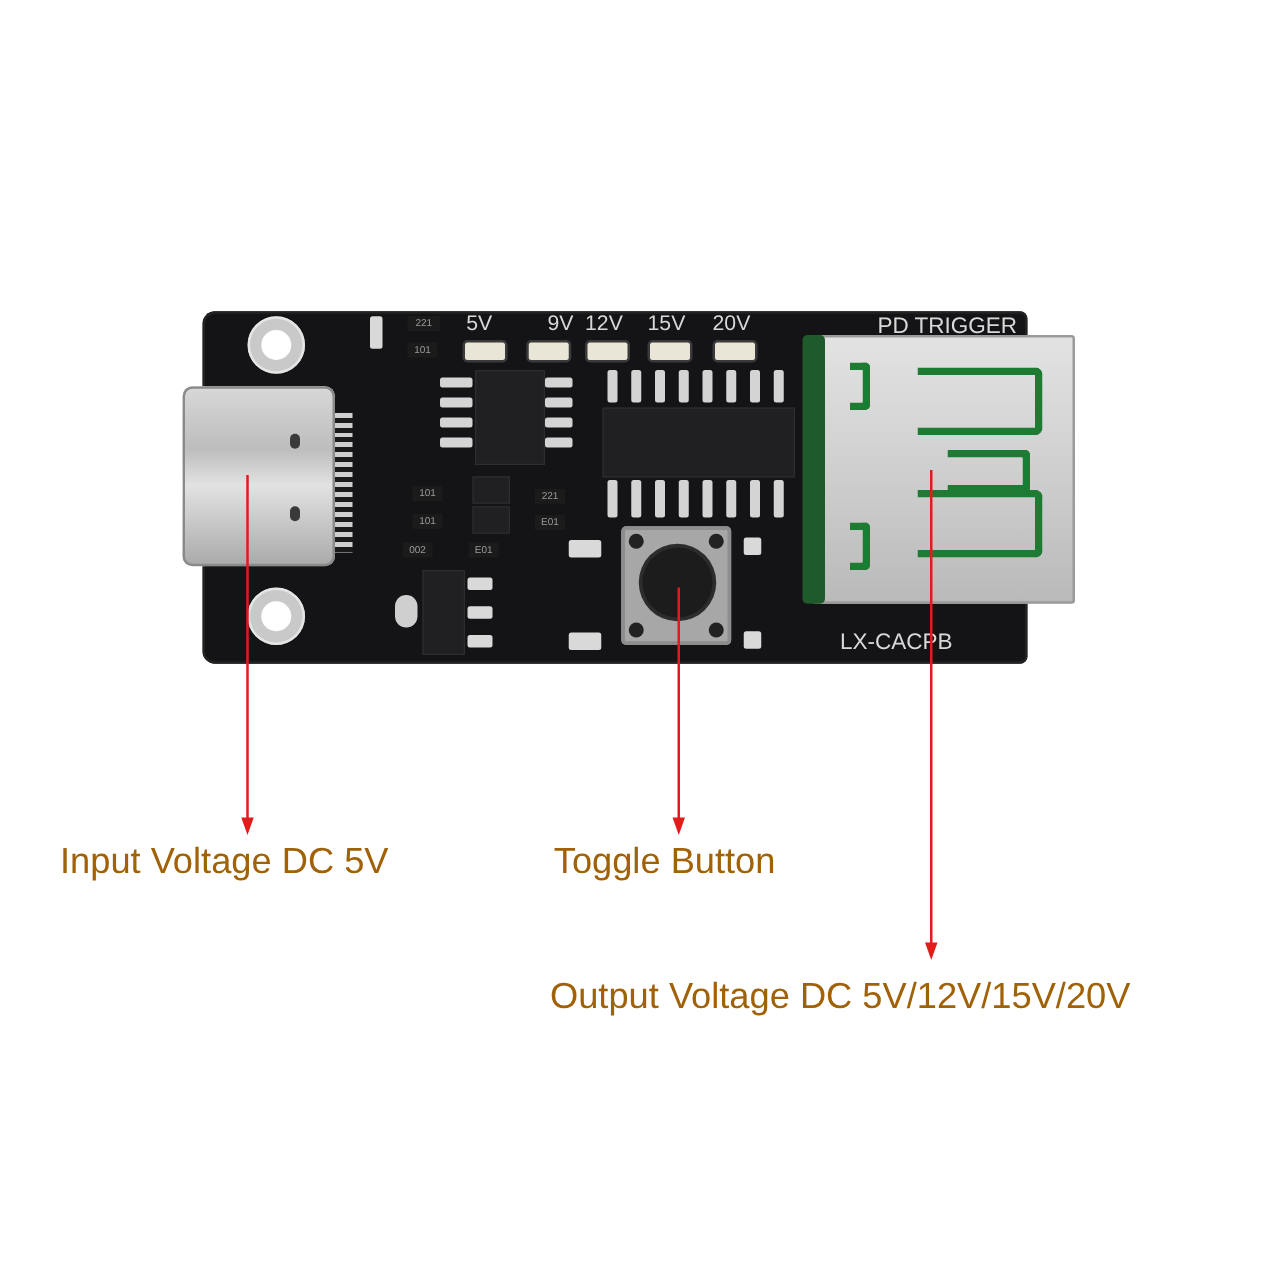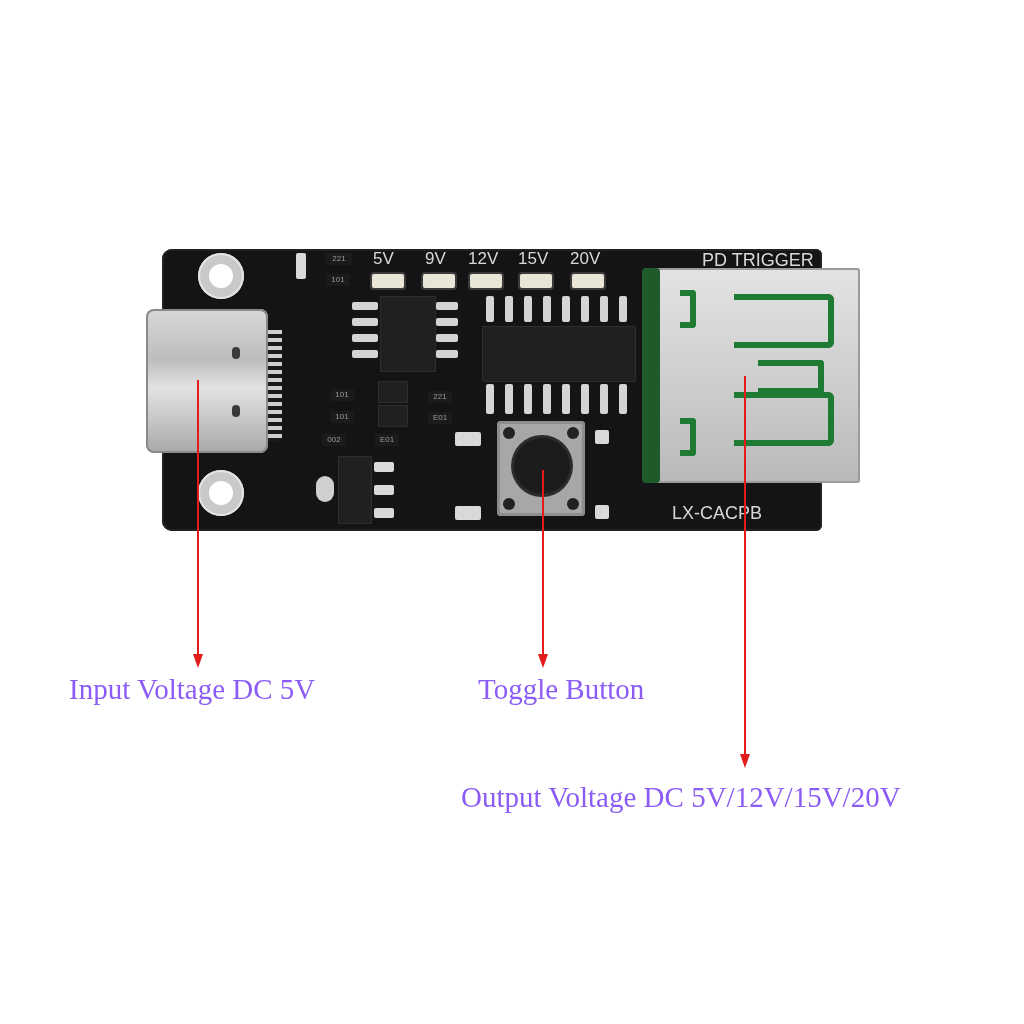--- a/index.html
+++ b/index.html
@@ -18,38 +18,38 @@
   .smd { background:#d9d9d9; border-radius:2px; }
   .smd-body { background:#1b1b1b; color:#9a9a9a; font-size:8px; text-align:center; line-height:12px; }
   .usba { left:650px; top:268px; width:210px; height:215px; background:linear-gradient(180deg,#e3e3e3,#cbcbcb 60%,#b9b9b9); border-radius:3px; box-shadow: inset 0 0 0 2px #9b9b9b; }
   .usba .edge { position:absolute; left:-8px; top:0; width:18px; height:215px; background:#1e5a2a; border-radius:4px; }
   .green { position:absolute; border:6px solid #1d7b33; background:transparent; }
   .button-base { left:497px; top:421px; width:88px; height:95px; background:#a7a7a7; border-radius:4px; box-shadow: inset 0 0 0 3px #8d8d8d; }
   .button-cap { left:514px; top:438px; width:56px; height:56px; border-radius:50%; background:#1c1c1c; box-shadow:0 0 0 3px #2c2c2c; }
   .btn-dot { position:absolute; width:12px; height:12px; border-radius:50%; background:#222; }
   .arrow-line { position:absolute; width:2px; background:#e21b1b; }
   .arrow-head { position:absolute; width:0; height:0; border-left:5px solid transparent; border-right:5px solid transparent; border-top:14px solid #e21b1b; }
-  .caption { position:absolute; color:#8b5cf6; font-size:29px; font-family:Liberation Serif, serif; white-space:nowrap;margin-left:21px; }
+  .caption { position:absolute; color:#a16207; font-size:29px; font-family:Liberation Sans, sans-serif; white-space:nowrap; }
 </style>
 </head>
 <body>
 
 <div class="abs pcb"></div>
 
 <div class="abs hole" style="left:198px;top:253px;"></div>
 <div class="abs hole" style="left:198px;top:470px;"></div>
 
 <div class="abs usbc">
   <div class="slot" style="top:38px;"></div>
   <div class="slot" style="top:96px;"></div>
 </div>
 <div class="abs pins-c"></div>
 
 <div class="abs pcb-silk" style="left:373px;top:249px;">5V</div>
-<div class="abs pcb-silk" style="left:425px;top:249px;">9V</div>
+<div class="abs pcb-silk" style="left:438px;top:249px;">9V</div>
 <div class="abs pcb-silk" style="left:468px;top:249px;text-align:right;">12V</div>
 <div class="abs pcb-silk" style="left:518px;top:249px;">15V</div>
 <div class="abs pcb-silk" style="left:570px;top:249px;">20V</div>
 
 <div class="abs led" style="left:372px;top:274px;"></div>
 <div class="abs led" style="left:423px;top:274px;"></div>
 <div class="abs led" style="left:470px;top:274px;"></div>
 <div class="abs led" style="left:520px;top:274px;"></div>
 <div class="abs led" style="left:572px;top:274px;"></div>
 
@@ -136,14 +136,14 @@
 <div class="arrow-line" style="left:197px;top:380px;height:276px;"></div>
 <div class="arrow-head" style="left:193px;top:654px;"></div>
 
 <div class="arrow-line" style="left:542px;top:470px;height:186px;"></div>
 <div class="arrow-head" style="left:538px;top:654px;"></div>
 
 <div class="arrow-line" style="left:744px;top:376px;height:380px;"></div>
 <div class="arrow-head" style="left:740px;top:754px;"></div>
 
 <div class="caption" style="left:48px;top:673px;">Input Voltage DC 5V</div>
-<div class="caption" style="left:457px;top:673px;">Toggle Button</div>
+<div class="caption" style="left:443px;top:673px;">Toggle Button</div>
 <div class="caption" style="left:440px;top:781px;">Output Voltage DC 5V/12V/15V/20V</div>
 
 </body></html>

